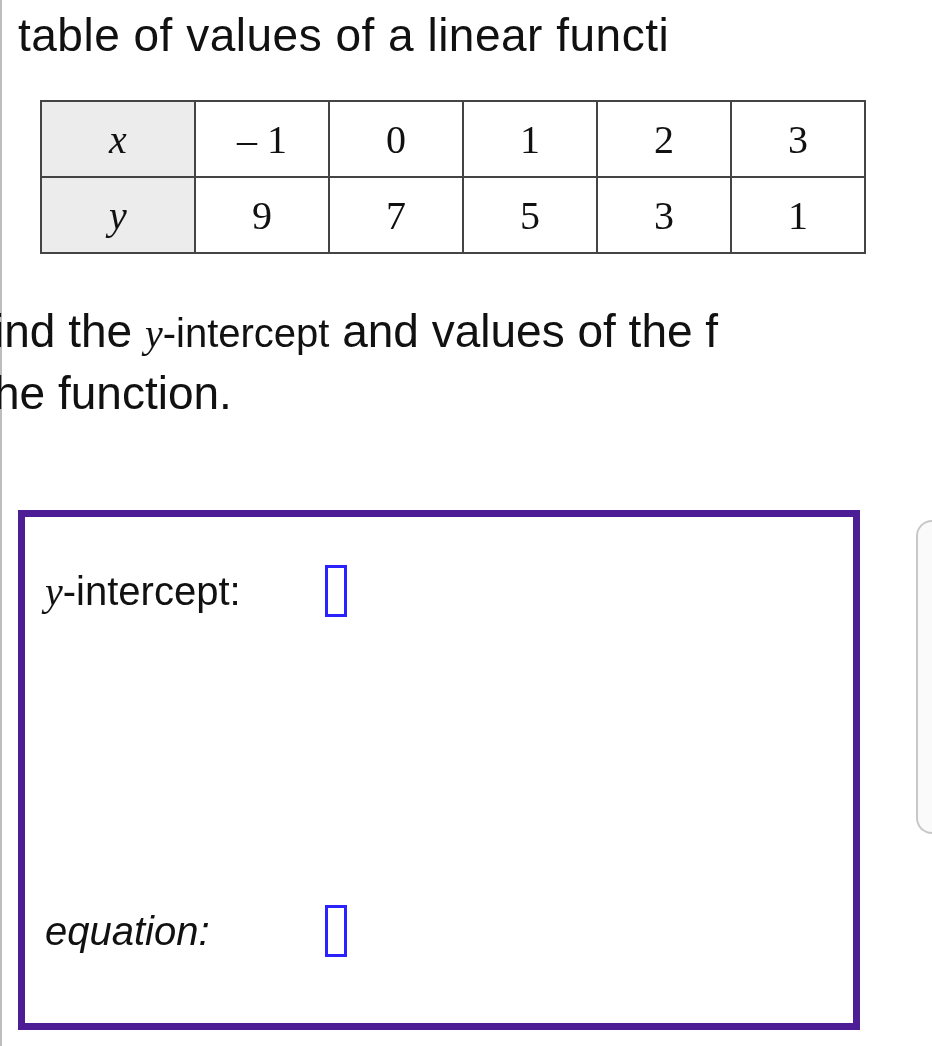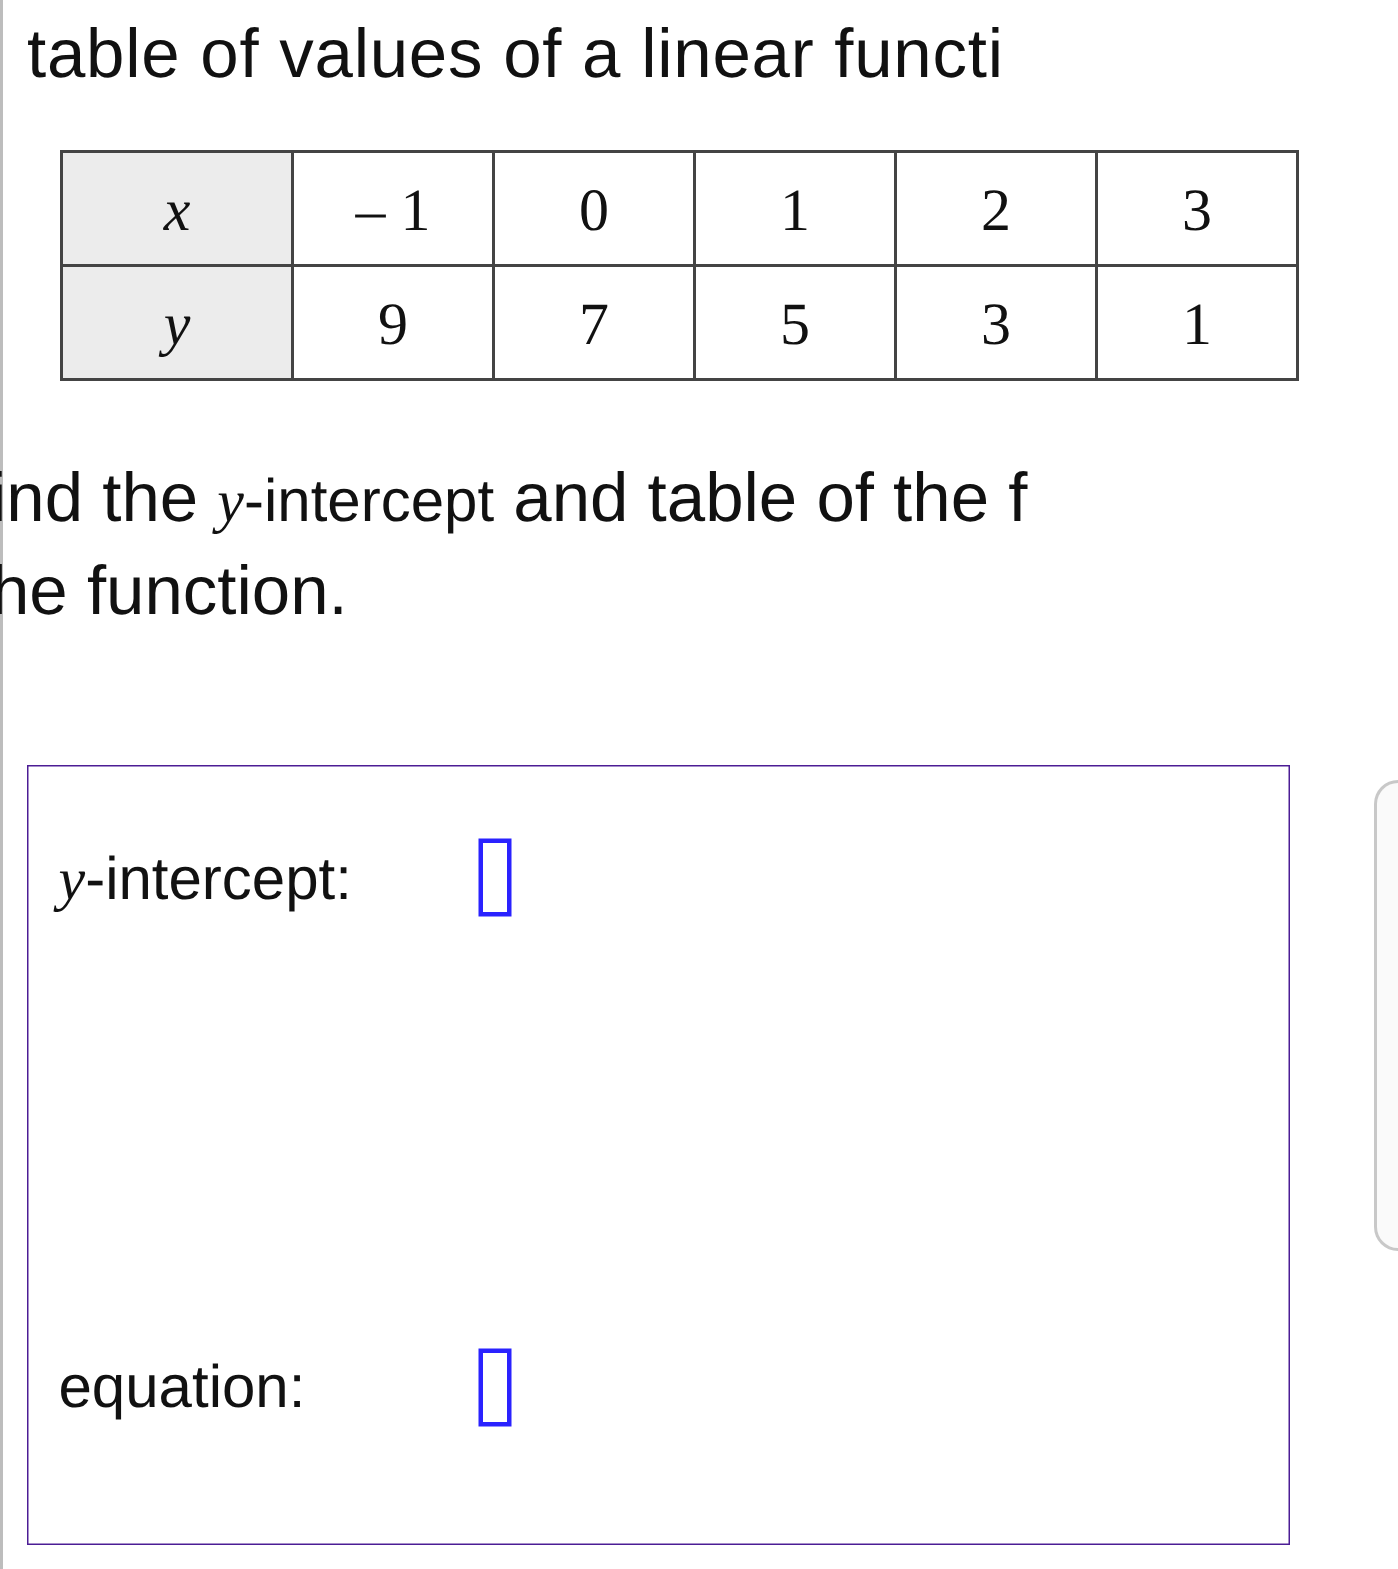--- a/index.html
+++ b/index.html
@@ -72,32 +72,32 @@
     font-size: 40px;
   }
 
   
   .answer-box {
     position: absolute;
     left: 18px;
     top: 510px;
     width: 842px;
     height: 520px;
-    border: 1px solid #4c1d95;
+    border: 7px solid #4c1d95;
     box-sizing: border-box;
   }
   .answer-row {
     position: absolute;
     left: 20px;
     display: flex;
     align-items: center;
   }
   .answer-row.r1 { top: 48px; }
   .answer-row.r2 { top: 218px; }
-  .answer-row.r3 { top: 388px; }
+  .answer-row.r3 { top: 388px; font-style: italic; }
   .answer-label {
     font-size: 40px;
     width: 280px;
   }
   .answer-label .mathvar { font-size: 40px; }
   .input-slot {
     width: 22px;
     height: 52px;
     border: 3px solid #2a22ff;
     box-sizing: border-box;
@@ -153,21 +153,21 @@
       <td class="cell">9</td>
       <td class="cell">7</td>
       <td class="cell">5</td>
       <td class="cell">3</td>
       <td class="cell">1</td>
     </tr>
   </tbody>
     </table>
 
   <div class="instr">
-    <span>ind the </span><span class="mathvar sub">y</span><span class="sub">-intercept</span><span> and table of the f</span>
+    <span>ind the </span><span class="mathvar sub">y</span><span class="sub">-intercept</span><span> and values of the f</span>
     <span class="line2">he function.</span>
   </div>
 
   <div class="answer-box">
     <div class="answer-row r1">
       <div class="answer-label">
         <span class="mathvar">y</span><span>-intercept:</span>
       </div>
       <div class="input-slot"></div>
     </div>

